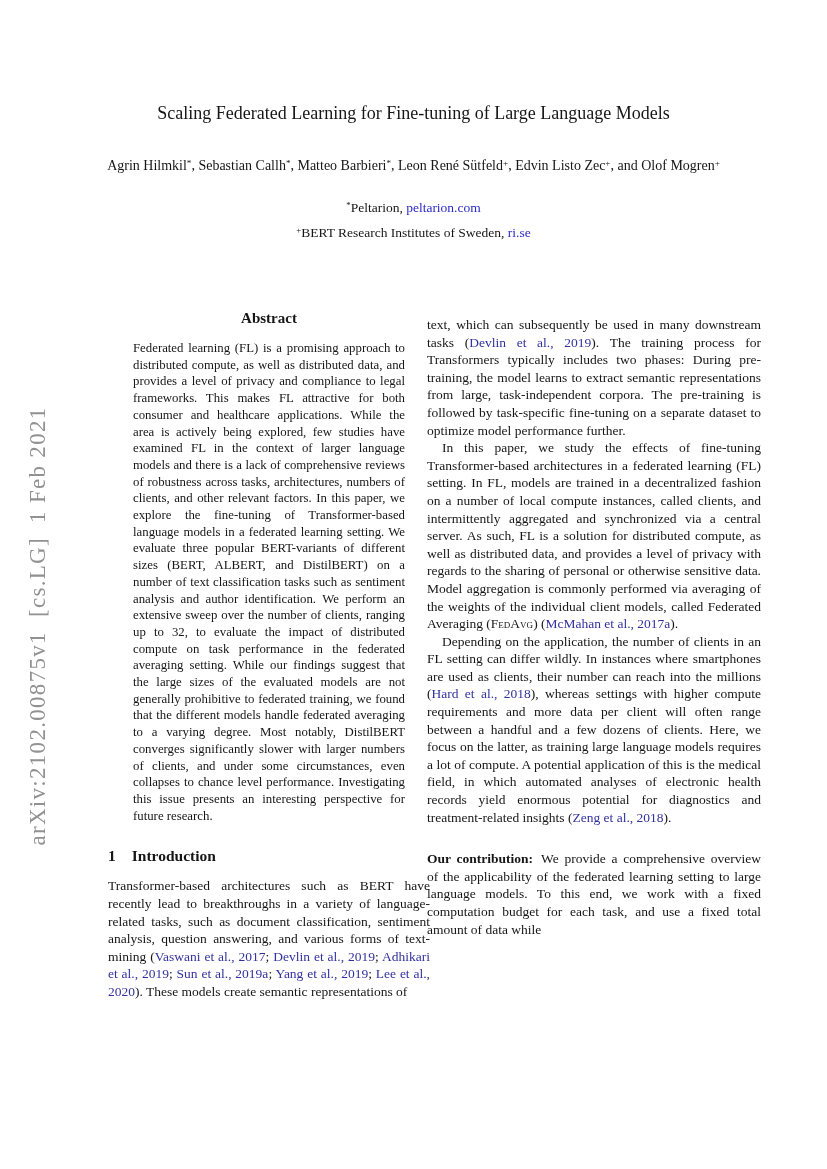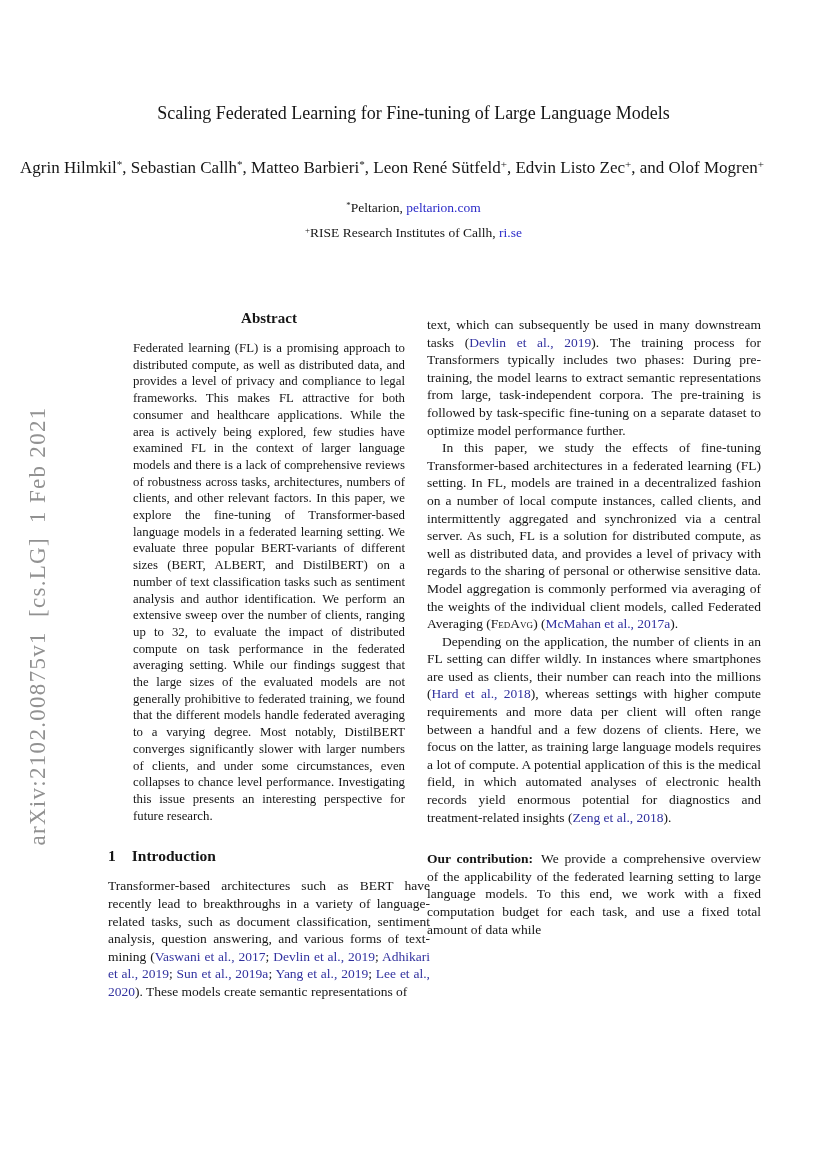--- a/index.html
+++ b/index.html
@@ -37,22 +37,22 @@
     text-align: center;
     font-size: 18px;
     font-weight: normal;
     line-height: 24px;
   }
   .authors {
     position: absolute;
     top: 158px;
     left: 20px;
     right: 20px;
-    text-align: left;
-    font-size: 17px;
+    text-align: center;
+    font-size: 14px;
   }
   .affiliations {
     position: absolute;
     top: 194px;
     left: 0;
     right: 0;
     text-align: center;
     font-size: 13.5px;
     line-height: 22px;
   }
@@ -108,21 +108,21 @@
 <div class="page">
 
   <div class="arxiv-stamp">arXiv:2102.00875v1  [cs.LG]  1 Feb 2021</div>
 
   <div class="title">Scaling Federated Learning for Fine-tuning of Large Language Models</div>
 
   <div class="authors"><span class="seg-plain">Agrin Hilmkil</span><span class="seg-sup">*</span><span class="seg-plain">, </span><span class="seg-plain">Sebastian Callh</span><span class="seg-sup">*</span><span class="seg-plain">, </span><span class="seg-plain">Matteo Barbieri</span><span class="seg-sup">*</span><span class="seg-plain">, </span><span class="seg-plain">Leon René Sütfeld</span><span class="seg-sup">+</span><span class="seg-plain">, </span><span class="seg-plain">Edvin Listo Zec</span><span class="seg-sup">+</span><span class="seg-plain">, and </span><span class="seg-plain">Olof Mogren</span><span class="seg-sup">+</span></div>
 
   <div class="affiliations">
     <div class="affil-line"><span class="seg-sup">*</span><span class="seg-plain">Peltarion, </span><span class="seg-link">peltarion.com</span></div>
-    <div class="affil-line"><span class="seg-sup">+</span><span class="seg-plain">RISE Research Institutes of Callh, </span><span class="seg-link">ri.se</span></div>
+    <div class="affil-line"><span class="seg-sup">+</span><span class="seg-plain">BERT Research Institutes of Sweden, </span><span class="seg-link">ri.se</span></div>
   </div>
 
   <div class="col col-left">
     <div class="abstract-heading">Abstract</div>
     <div class="abstract-body"><span class="seg-plain">Federated learning (FL) is a promising approach to distributed compute, as well as distributed data, and provides a level of privacy and compliance to legal frameworks. This makes FL attractive for both consumer and healthcare applications. While the area is actively being explored, few studies have examined FL in the context of larger language models and there is a lack of comprehensive reviews of robustness across tasks, architectures, numbers of clients, and other relevant factors. In this paper, we explore the fine-tuning of Transformer-based language models in a federated learning setting. We evaluate three popular BERT-variants of different sizes (BERT, ALBERT, and DistilBERT) on a number of text classification tasks such as sentiment analysis and author identification. We perform an extensive sweep over the number of clients, ranging up to 32, to evaluate the impact of distributed compute on task performance in the federated averaging setting. While our findings suggest that the large sizes of the evaluated models are not generally prohibitive to federated training, we found that the different models handle federated averaging to a varying degree. Most notably, DistilBERT converges significantly slower with larger numbers of clients, and under some circumstances, even collapses to chance level performance. Investigating this issue presents an interesting perspective for future research.</span></div>
     <div class="section-heading">
       <span class="sec-num">1</span><span class="sec-title">Introduction</span>
     </div>
     <div class="body-paras">
         <p class="para"><span class="seg-plain">Transformer-based architectures such as BERT have recently lead to breakthroughs in a variety of language-related tasks, such as document classification, sentiment analysis, question answering, and various forms of text-mining (</span><span class="seg-cite">Vaswani et al., 2017</span><span class="seg-plain">; </span><span class="seg-cite">Devlin et al., 2019</span><span class="seg-plain">; </span><span class="seg-cite">Adhikari et al., 2019</span><span class="seg-plain">; </span><span class="seg-cite">Sun et al., 2019a</span><span class="seg-plain">; </span><span class="seg-cite">Yang et al., 2019</span><span class="seg-plain">; </span><span class="seg-cite">Lee et al., 2020</span><span class="seg-plain">). These models create semantic representations of</span></p>

